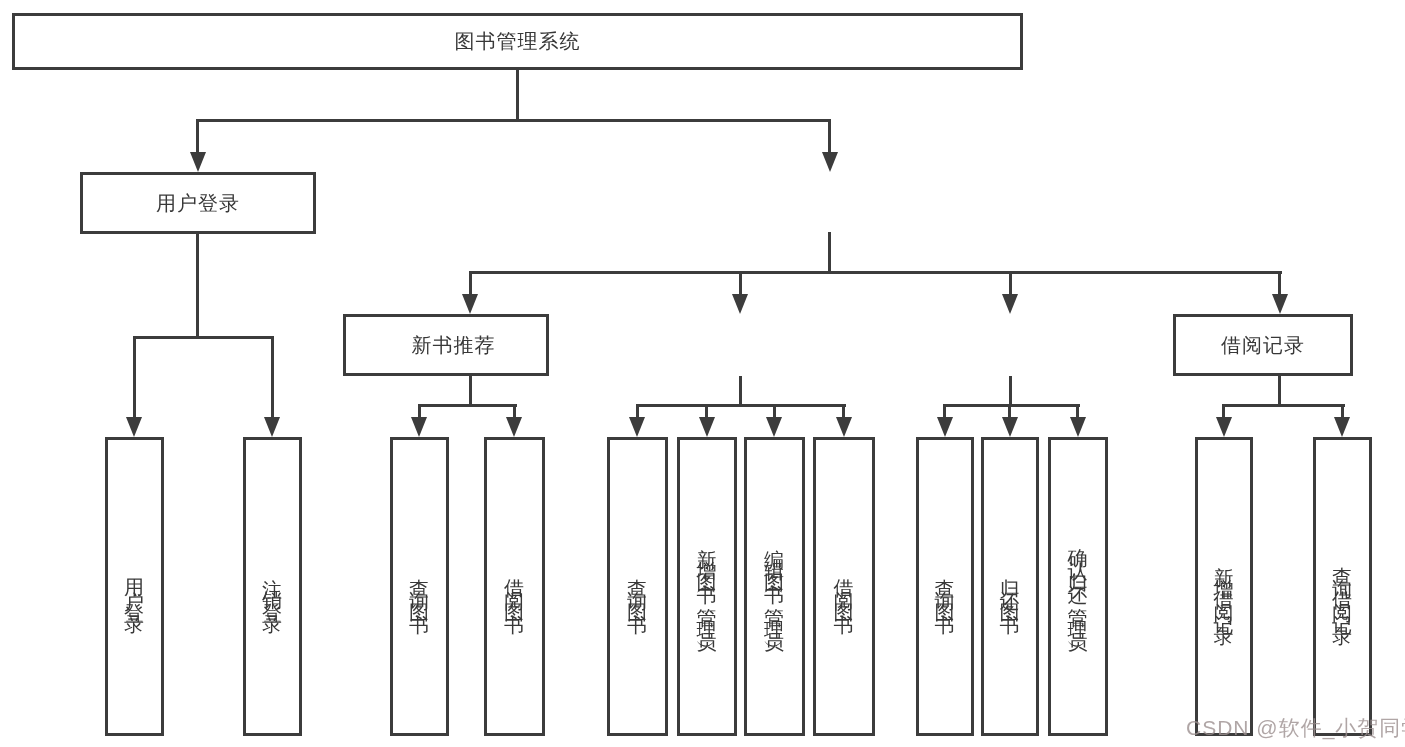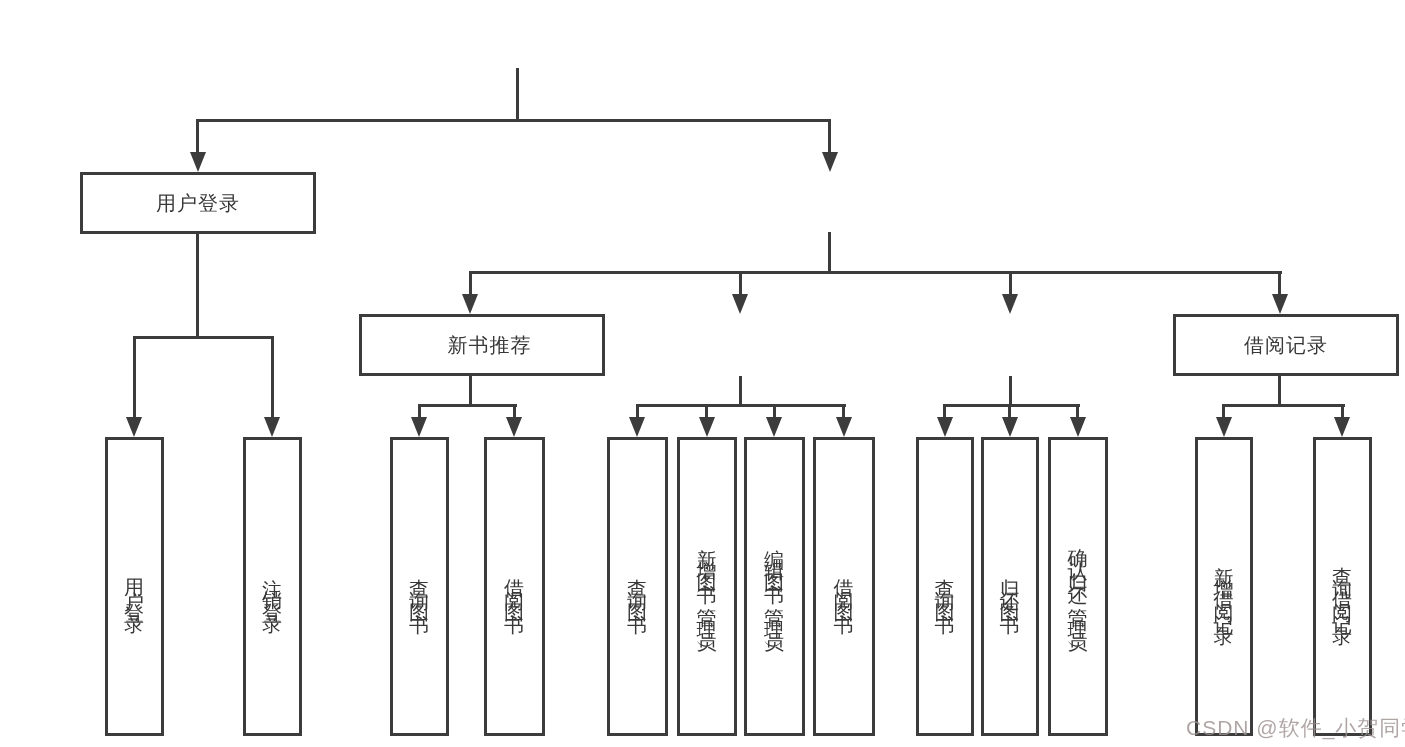--- a/index.html
+++ b/index.html
@@ -127,29 +127,32 @@
   <div class="line vl" style="left:1076px; top:404px; height:15px;"></div>
   <div class="arw" style="left:1070px; top:417px;"></div>
 
   <div class="line vl" style="left:1278px; top:376px; height:31px;"></div>
   <div class="line hl" style="left:1222px; top:404px; width:123px;"></div>
   <div class="line vl" style="left:1222px; top:404px; height:15px;"></div>
   <div class="arw" style="left:1216px; top:417px;"></div>
   <div class="line vl" style="left:1341px; top:404px; height:15px;"></div>
   <div class="arw" style="left:1334px; top:417px;"></div>
 
+  <div class="hbox" style="left:12px; top:13px; width:1011px; height:57px;">
+    <span>图书管理系统</span>
+  </div>
 
   <div class="hbox" style="left:80px; top:172px; width:236px; height:62px;">
     <span>用户登录</span>
   </div>
 
-  <div class="hbox" style="left:359px; top:314px; width:246px; height:62px;padding-left:15px;">
+  <div class="hbox" style="left:343px; top:314px; width:206px; height:62px;padding-left:15px;">
     <span>新书推荐</span>
   </div>
-  <div class="hbox" style="left:1173px; top:314px; width:226px; height:62px;">
+  <div class="hbox" style="left:1173px; top:314px; width:180px; height:62px;">
     <span>借阅记录</span>
   </div>
 
   <div class="vbox" style="left:105px; width:59px;">
     <span class="vtext">用户登录</span>
   </div>
   <div class="vbox" style="left:243px; width:59px;">
     <span class="vtext">注销登录</span>
   </div>
 

